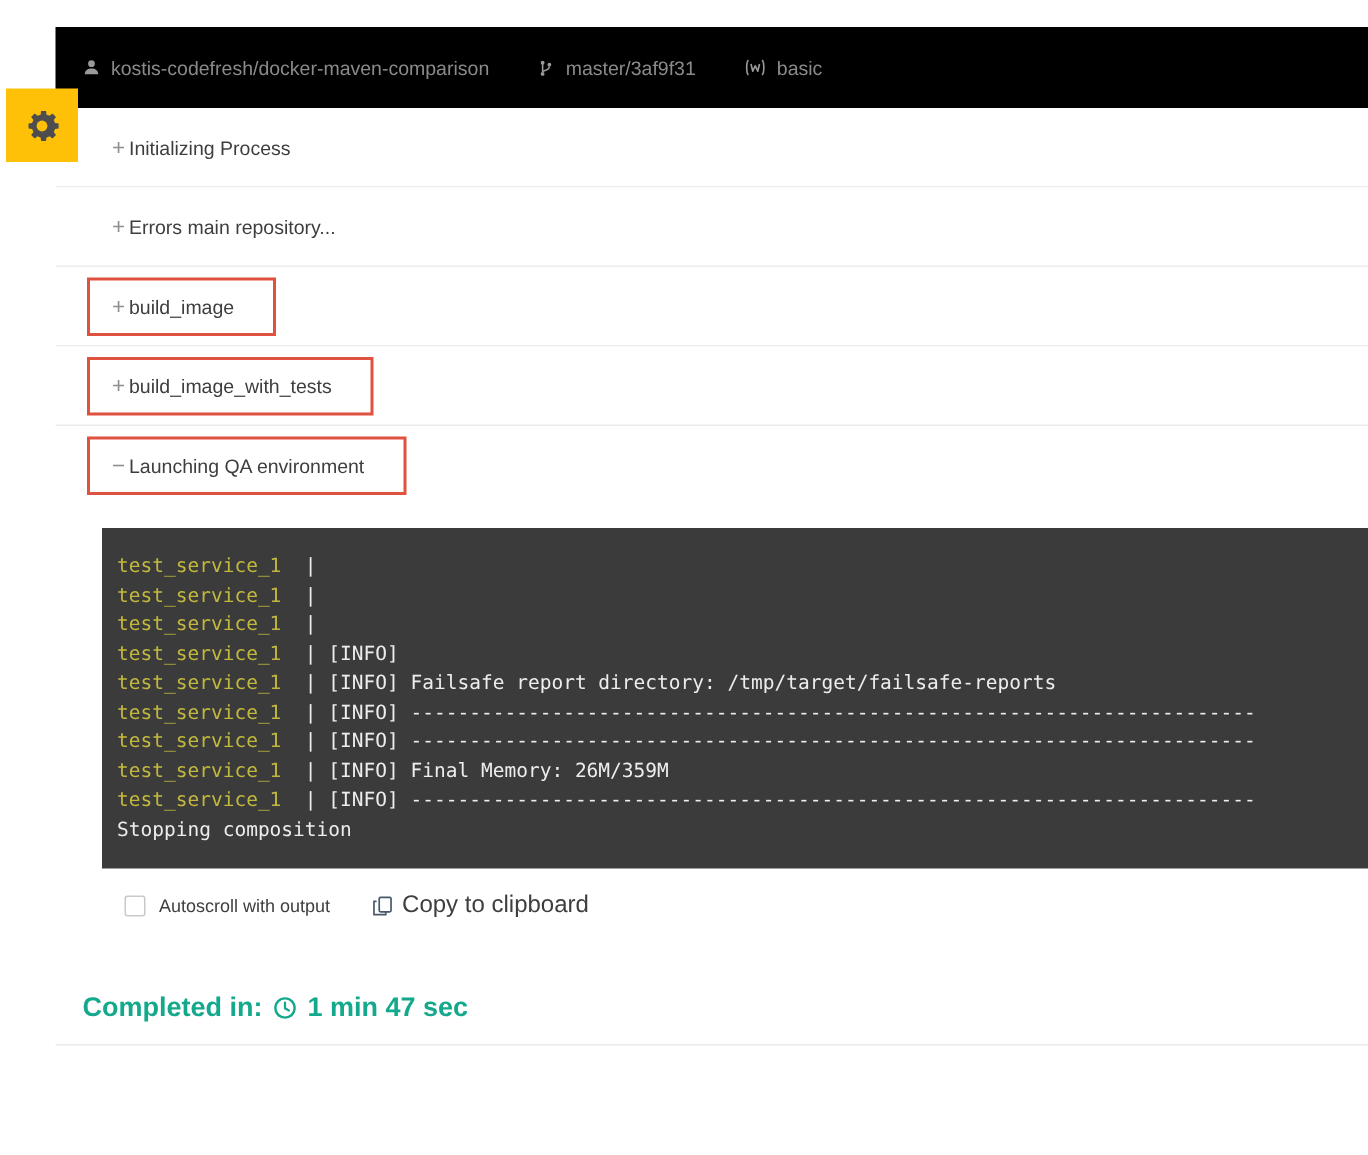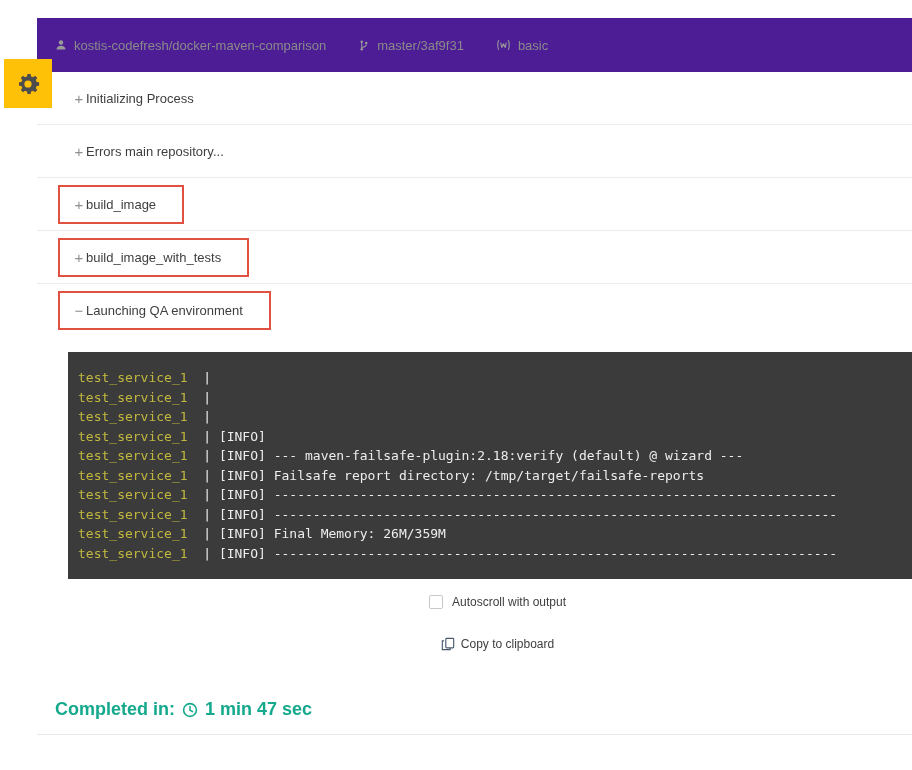--- a/index.html
+++ b/index.html
@@ -18,21 +18,21 @@
     background:var(--badge-yellow);
     z-index:5;
     display:flex; align-items:center; justify-content:center;
     cursor:pointer;
   }
 
   .content { position:absolute; left:37px; top:18px; width:875px; }
 
   
   .topbar {
-    height:54px; background:#4c1d95;
+    height:54px; background:#000000;
     display:flex; align-items:center;
     padding-left:18px; gap:32px;
     color:#8a8a8a; font-size:13px;
   }
   .meta { display:flex; align-items:center; gap:7px; }
   .mi { display:inline-flex; align-items:center; }
 
   
   .step-row {
     height:53px; display:flex; align-items:center;
@@ -55,27 +55,27 @@
     padding:16px 10px;
     font-family:"DejaVu Sans Mono", monospace;
     font-size:13px; line-height:19.5px;
     overflow:hidden;
   }
   .term-line { white-space:pre; }
   .term-prefix { color:var(--terminal-prefix); }
   .term-sep, .term-msg { color:#ededed; }
 
   
-  .log-footer { display:flex; align-items:center; gap:28px; margin:16px 0 0 46px;flex-direction:column; }
+  .log-footer { display:flex; align-items:center; gap:28px; margin:16px 0 0 46px; }
   .autoscroll { display:flex; gap:9px; align-items:center; font-size:12px; color:#3e3e3e; cursor:pointer; }
   .checkbox {
     width:14px; height:14px; border:1px solid #c9c9c9; border-radius:2px;
     background:#fff; display:inline-block;
   }
-  .copy-btn { display:flex; gap:6px; align-items:center; font-size:12px; color:#3e3e3e; cursor:pointer; }
+  .copy-btn { display:flex; gap:6px; align-items:center; font-size:16px; color:#3e3e3e; cursor:pointer; }
 
   
   .completed {
     margin-top:34px; padding:14px 0 14px 18px;
     font-size:18px; font-weight:bold;
     color:var(--accent-teal);
     display:flex; align-items:center; gap:7px;
     border-bottom:1px solid #eaeaea;
   }
   .completed .mi svg { display:block; }
@@ -154,26 +154,26 @@
       <span class="step-label">Launching QA environment</span>
     </div>
   </div>
 
   <div class="log-panel">
     <div class="terminal">
           <div class="term-line"><span class="term-prefix">test_service_1</span><span class="term-sep">  | </span><span class="term-msg"></span></div>
           <div class="term-line"><span class="term-prefix">test_service_1</span><span class="term-sep">  | </span><span class="term-msg"></span></div>
           <div class="term-line"><span class="term-prefix">test_service_1</span><span class="term-sep">  | </span><span class="term-msg"></span></div>
           <div class="term-line"><span class="term-prefix">test_service_1</span><span class="term-sep">  | </span><span class="term-msg">[INFO]</span></div>
-          <div class="term-line"><span class="term-prefix">test_service_1</span><span class="term-sep">  | </span><span class="term-msg">[INFO] --- maven-failsafe-plugin:2.18:verify (default) @ wizard ---</span></div>
           <div class="term-line"><span class="term-prefix">test_service_1</span><span class="term-sep">  | </span><span class="term-msg">[INFO] Failsafe report directory: /tmp/target/failsafe-reports</span></div>
           <div class="term-line"><span class="term-prefix">test_service_1</span><span class="term-sep">  | </span><span class="term-msg">[INFO] ------------------------------------------------------------------------</span></div>
           <div class="term-line"><span class="term-prefix">test_service_1</span><span class="term-sep">  | </span><span class="term-msg">[INFO] ------------------------------------------------------------------------</span></div>
           <div class="term-line"><span class="term-prefix">test_service_1</span><span class="term-sep">  | </span><span class="term-msg">[INFO] Final Memory: 26M/359M</span></div>
           <div class="term-line"><span class="term-prefix">test_service_1</span><span class="term-sep">  | </span><span class="term-msg">[INFO] ------------------------------------------------------------------------</span></div>
+          <div class="term-line"><span class="term-msg">Stopping composition</span></div>
         </div>
     <div class="log-footer">
       <label class="autoscroll">
         <span class="checkbox"></span>
         <span>Autoscroll with output</span>
       </label>
       <div class="copy-btn">
         <span class="mi">
           <svg viewBox="0 0 16 16" width="14" height="14" fill="none" stroke="#49596b" stroke-width="1.3">
                 <rect x="5.5" y="1.5" width="9" height="11" rx="1"></rect>

